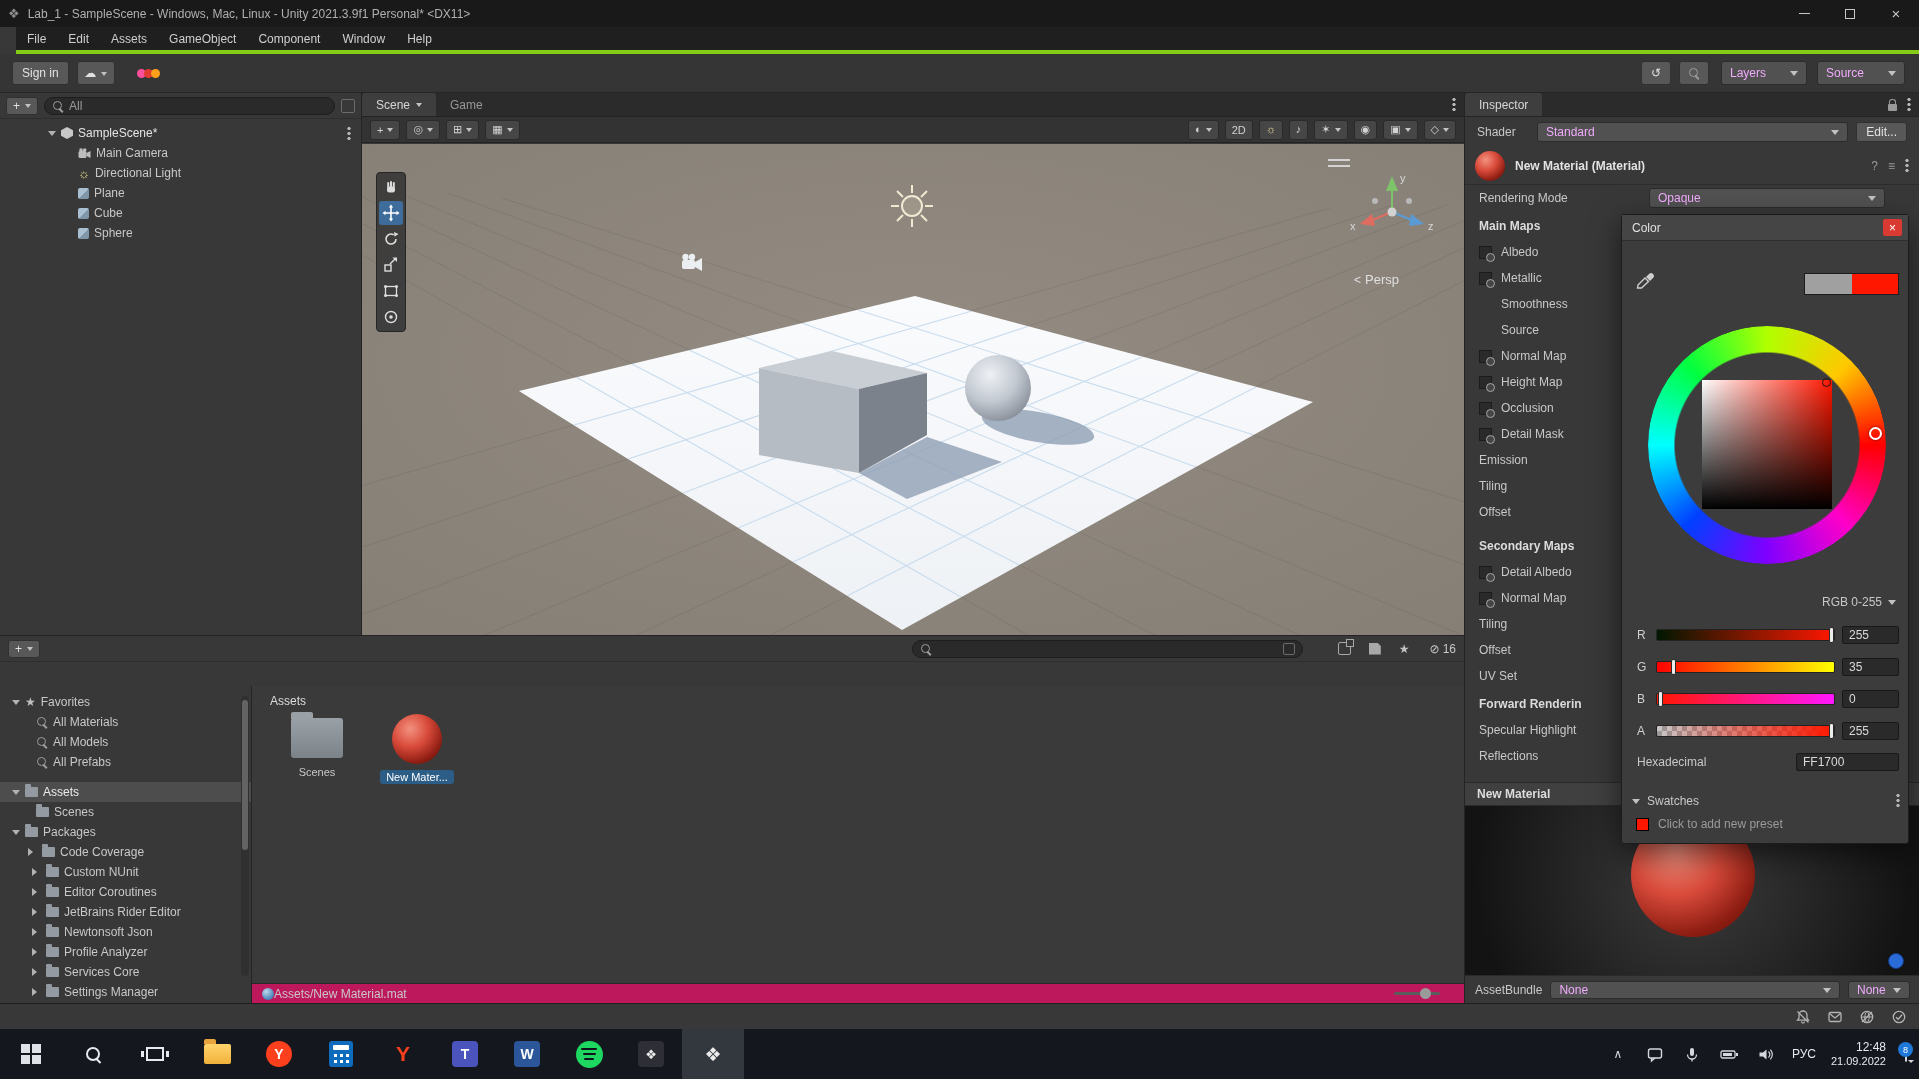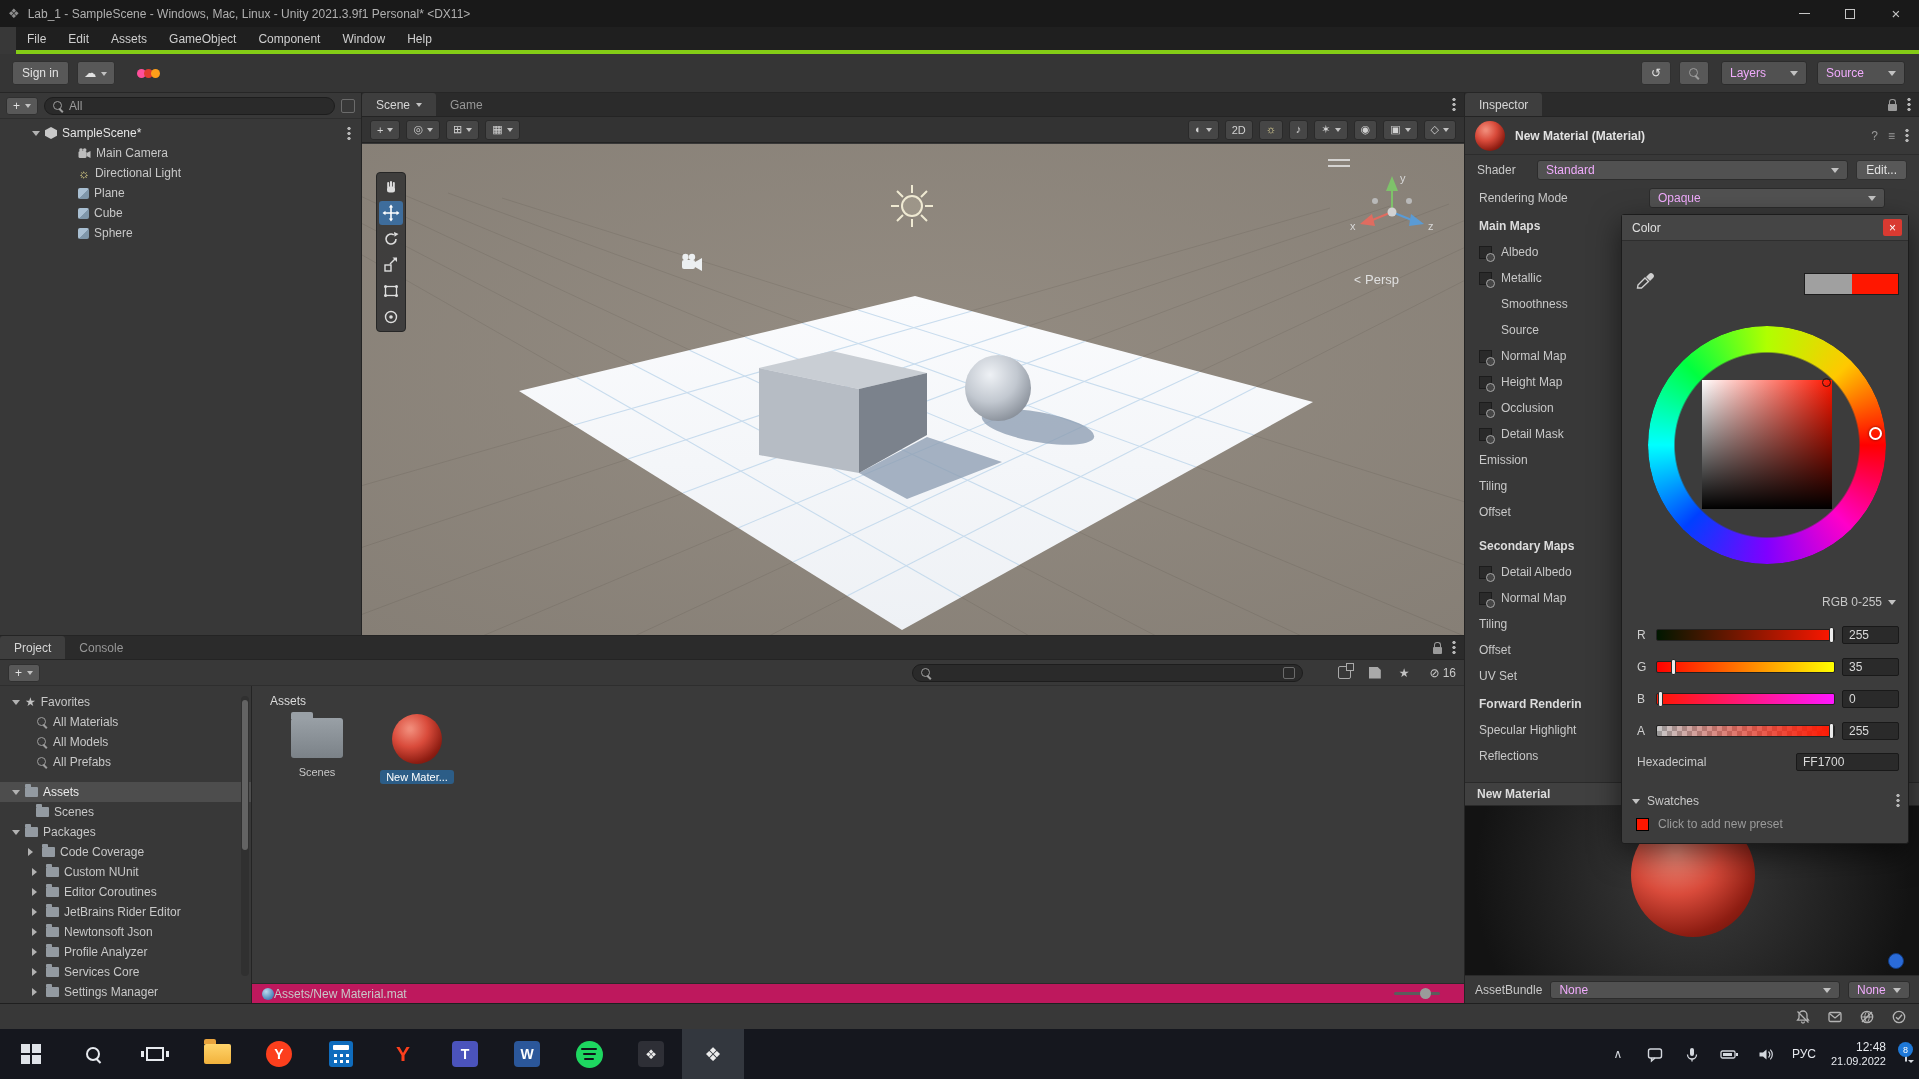--- a/index.html
+++ b/index.html
@@ -196,21 +196,21 @@
         <span>+</span>
         <span class="caret sm"></span>
       </div>
     <div class="field grow">
         <span class="mag"></span>
         <span>All</span>
       </div>
     <span style="width:14px;height:14px;border:1px solid #6b6b6b;border-radius:2px"></span>
   </div>
   <div style="padding-top:4px">
-    <div class="row" style="padding-left:32px">
+    <div class="row" style="padding-left:48px">
       <span class="exp open"></span>
       <span class="scico"></span>
       <span style="color:#e4e4e4">SampleScene*</span>
       <span class="vdots" style="margin-left:auto;margin-right:10px"></span>
     </div>
     <div class="row" style="padding-left:78px">
       <svg width="13" height="11" viewBox="0 0 13 11">
           <rect x="0.5" y="3" width="8" height="7" rx="1.5" fill="#bdbdbd"></rect>
           <polygon points="8.5,5 12.5,3 12.5,10 8.5,8" fill="#bdbdbd"></polygon>
           <circle cx="3" cy="2" r="1.8" fill="#bdbdbd"></circle>
@@ -412,32 +412,20 @@
         <svg width="18" height="18" viewBox="0 0 18 18">
             <circle cx="9" cy="9" r="5.5" fill="none" stroke="#ddd" stroke-width="1.4"></circle>
             <circle cx="9" cy="9" r="1.8" fill="#ddd"></circle>
           </svg>
       </div>
     </div>
   </div>
 </div>
 
 <div class="panel" style="left:0;top:635px;width:1464px;height:368px;border-top:1px solid #242424">
-  <div class="tabstrip">
-    <div class="tab active">
-        <span>Project</span>
-      </div>
-    <div class="tab">
-        <span>Console</span>
-      </div>
-    <div class="strip-icons">
-      <span class="lockico"></span>
-      <span class="vdots"></span>
-    </div>
-  </div>
   <div class="fx" style="height:26px;padding:0 8px;gap:8px;border-bottom:1px solid #2e2e2e">
     <div class="btn" style="height:18px;padding:0 6px">
         <span>+</span>
         <span class="caret sm"></span>
       </div>
     <div class="field" style="position:absolute;left:912px;width:391px">
         <span class="mag"></span>
         <span class="grow"></span>
         <span style="width:12px;height:12px;border:1px solid #6b6b6b;border-radius:2px"></span>
       </div>
@@ -558,37 +546,37 @@
 <div class="panel" style="left:1464px;top:93px;width:455px;height:910px;border-left:1px solid #242424">
   <div class="tabstrip">
     <div class="tab active">
         <span>Inspector</span>
       </div>
     <div class="strip-icons">
       <span class="lockico"></span>
       <span class="vdots"></span>
     </div>
   </div>
+  <div class="fx" style="height:30px;padding:0 12px;gap:8px">
+    <span style="width:52px">Shader</span>
+    <div class="dd" style="flex:1;height:20px">
+        <span class="grow">Standard</span>
+        <span class="caret"></span>
+      </div>
+    <div class="btn" style="height:20px">
+        <span>Edit...</span>
+      </div>
+  </div>
   <div class="fx" style="height:38px;padding:0 10px;gap:10px;border-bottom:1px solid #2c2c2c">
     <div class="ball" style="width:30px;height:30px"></div>
     <span style="font-weight:bold;color:#e2e2e2">New Material (Material)</span>
     <span class="grow"></span>
     <span class="dim">?</span>
     <span class="dim">≡</span>
     <span class="vdots"></span>
-  </div>
-  <div class="fx" style="height:30px;padding:0 12px;gap:8px">
-    <span style="width:52px">Shader</span>
-    <div class="dd" style="flex:1;height:20px">
-        <span class="grow">Standard</span>
-        <span class="caret"></span>
-      </div>
-    <div class="btn" style="height:20px">
-        <span>Edit...</span>
-      </div>
   </div>
 
   <div class="irow">
     <span style="width:165px">Rendering Mode</span>
     <div class="dd" style="width:236px;height:20px">
         <span class="grow">Opaque</span>
         <span class="caret"></span>
       </div>
   </div>
   <div class="irow ihdr" style="margin-top:2px">

